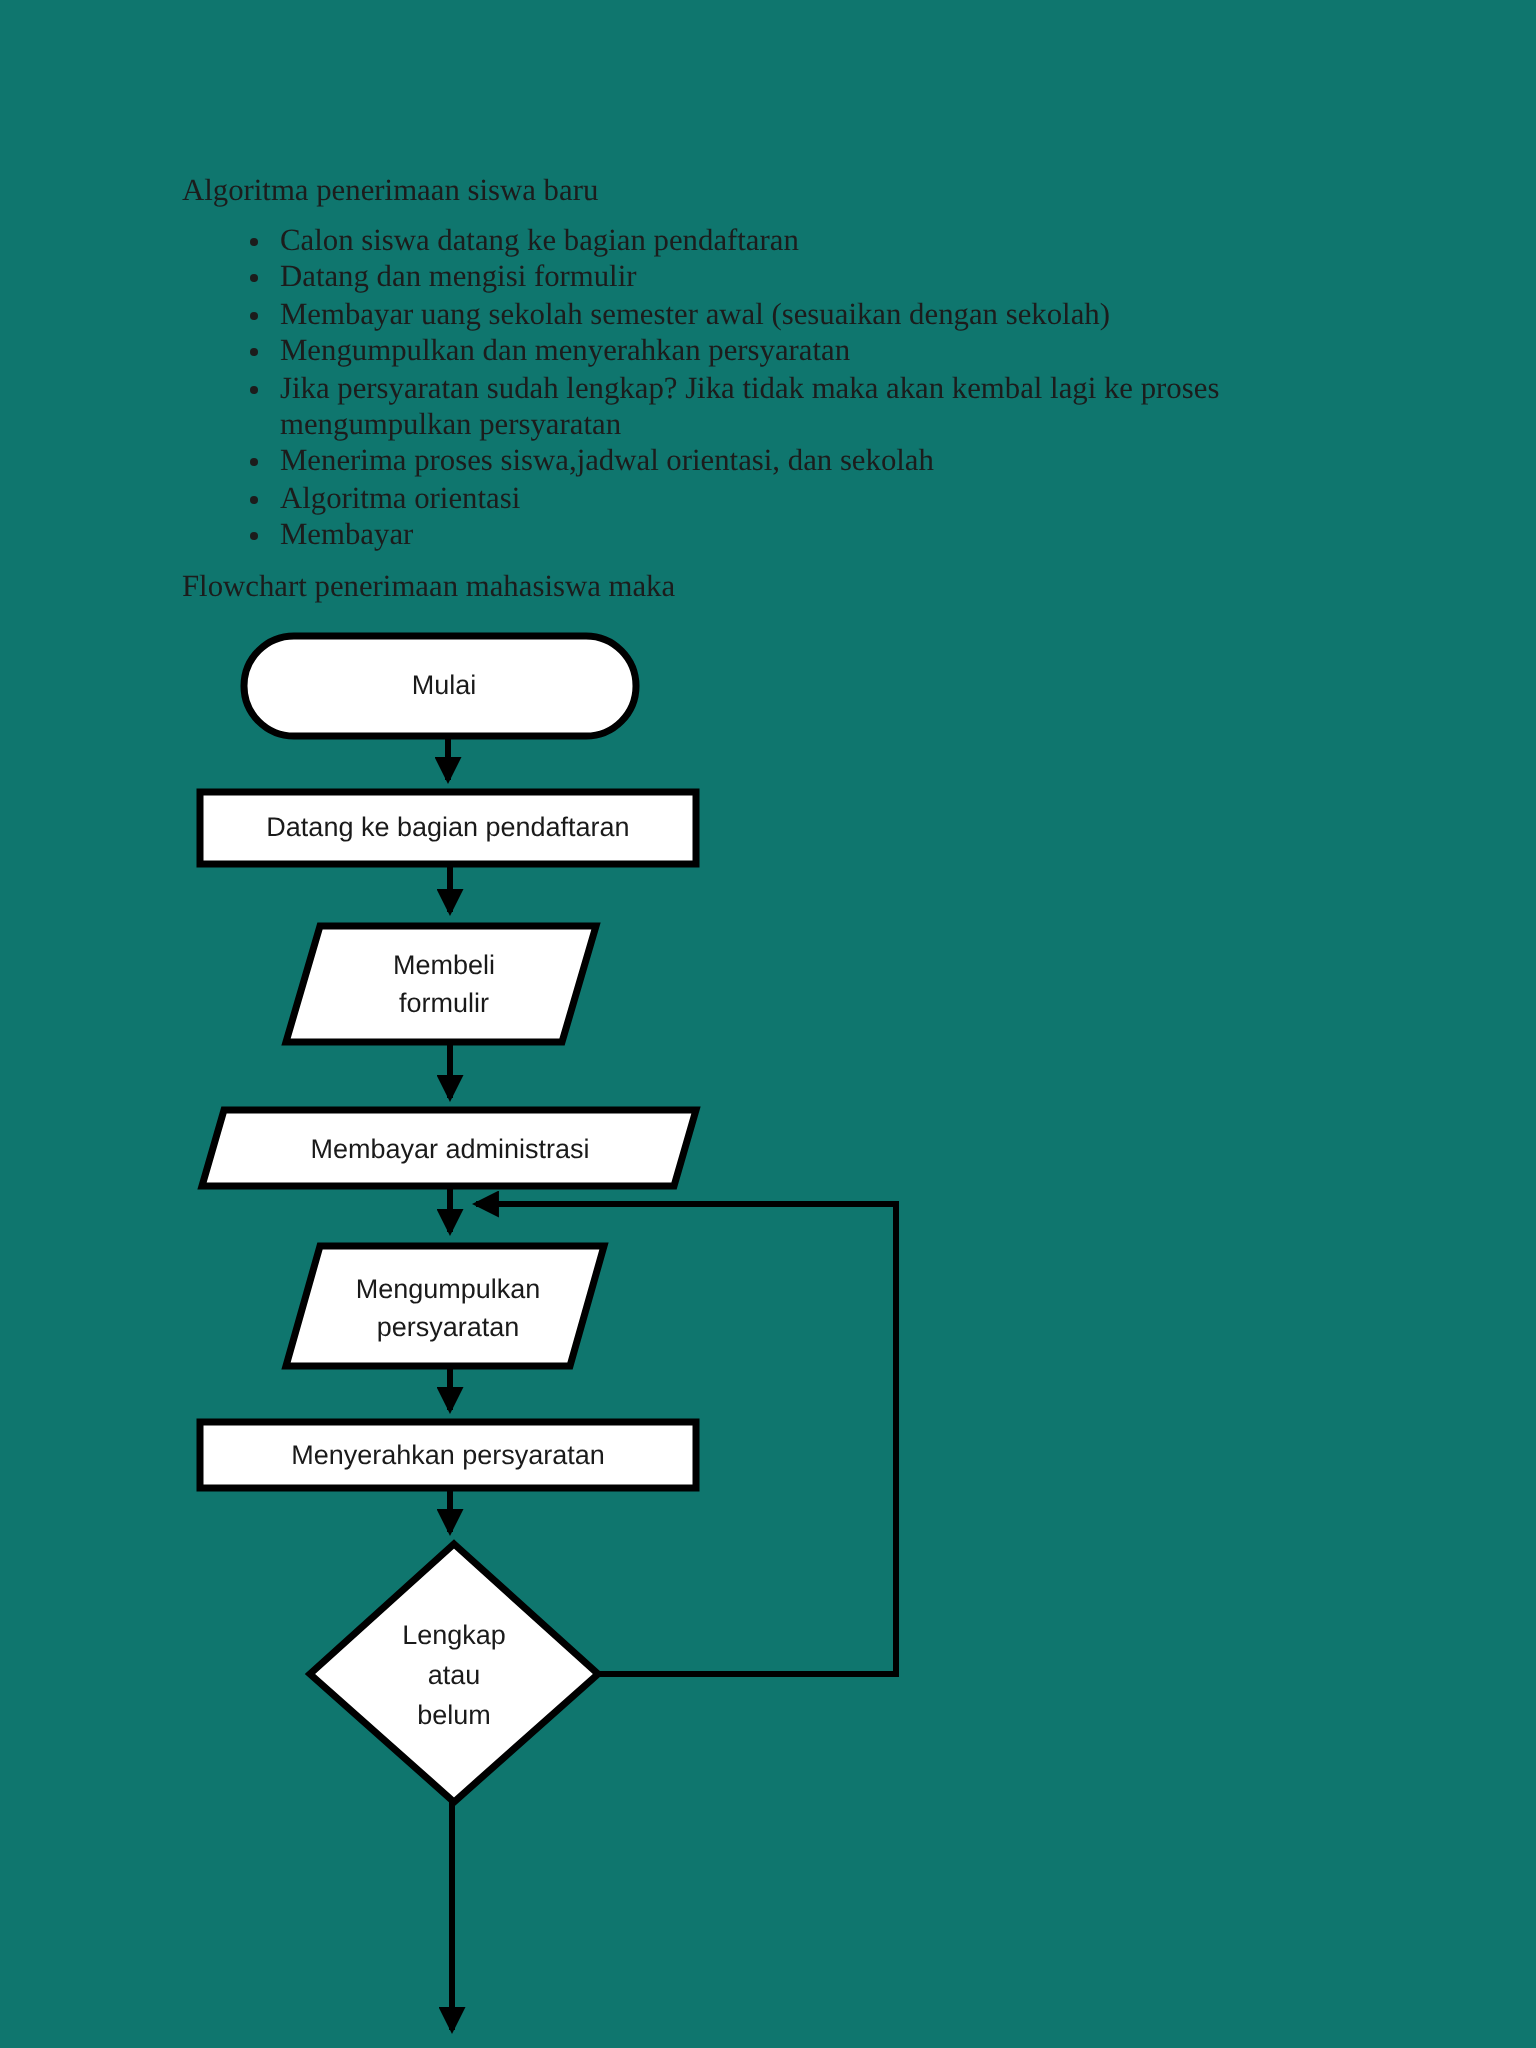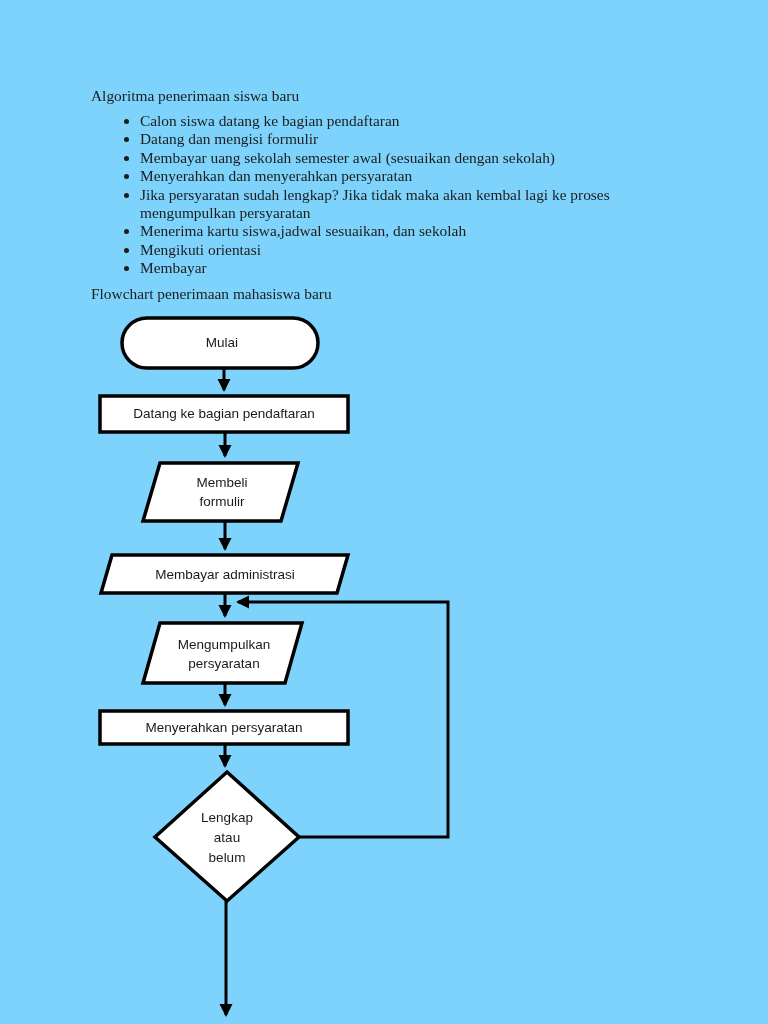--- a/index.html
+++ b/index.html
@@ -1,21 +1,21 @@
 <!DOCTYPE html>
 <html><head>
 <meta charset="utf-8">
 <style>
   * { margin: 0; padding: 0; box-sizing: border-box; }
   html, body { background: #ffffff; }
   .page {
     position: relative;
     width: 768px;
     height: 1024px;
-    background: #7dd3fc;
+    background: #0f766e;
     overflow: hidden;
     font-family: "Liberation Serif", serif;
     color: #1c1c1c;
   }
   .doc-title {
     position: absolute;
     left: 91px;
     top: 86px;
     font-size: 15.4px;
     line-height: 19px;
@@ -70,28 +70,28 @@
 <body>
 
 <div class="page">
 
   <h1 class="doc-title">Algoritma penerimaan siswa baru</h1>
 
   <ul class="algo-list">
     <li>Calon siswa datang ke bagian pendaftaran</li>
     <li>Datang dan mengisi formulir</li>
     <li>Membayar uang sekolah semester awal (sesuaikan dengan sekolah)</li>
-    <li>Menyerahkan dan menyerahkan persyaratan</li>
+    <li>Mengumpulkan dan menyerahkan persyaratan</li>
     <li>Jika persyaratan sudah lengkap? Jika tidak maka akan kembal lagi ke proses mengumpulkan persyaratan</li>
-    <li>Menerima kartu siswa,jadwal sesuaikan, dan sekolah</li>
-    <li>Mengikuti orientasi</li>
+    <li>Menerima proses siswa,jadwal orientasi, dan sekolah</li>
+    <li>Algoritma orientasi</li>
     <li>Membayar</li>
   </ul>
 
-  <h2 class="flowchart-heading">Flowchart penerimaan mahasiswa baru</h2>
+  <h2 class="flowchart-heading">Flowchart penerimaan mahasiswa maka</h2>
 
   <svg class="flowchart-svg" viewBox="0 0 768 1024">
     <defs>
       <marker id="ah" viewBox="0 0 10 10" refX="8.5" refY="5" markerWidth="4.5" markerHeight="4.5" orient="auto-start-reverse">
         <path d="M0,0 L10,5 L0,10 z" fill="#000000"></path>
       </marker>
     </defs>
 
     <g>
       <line class="flow-line" x1="224" y1="368" x2="224" y2="390" marker-end="url(#ah)"></line>

